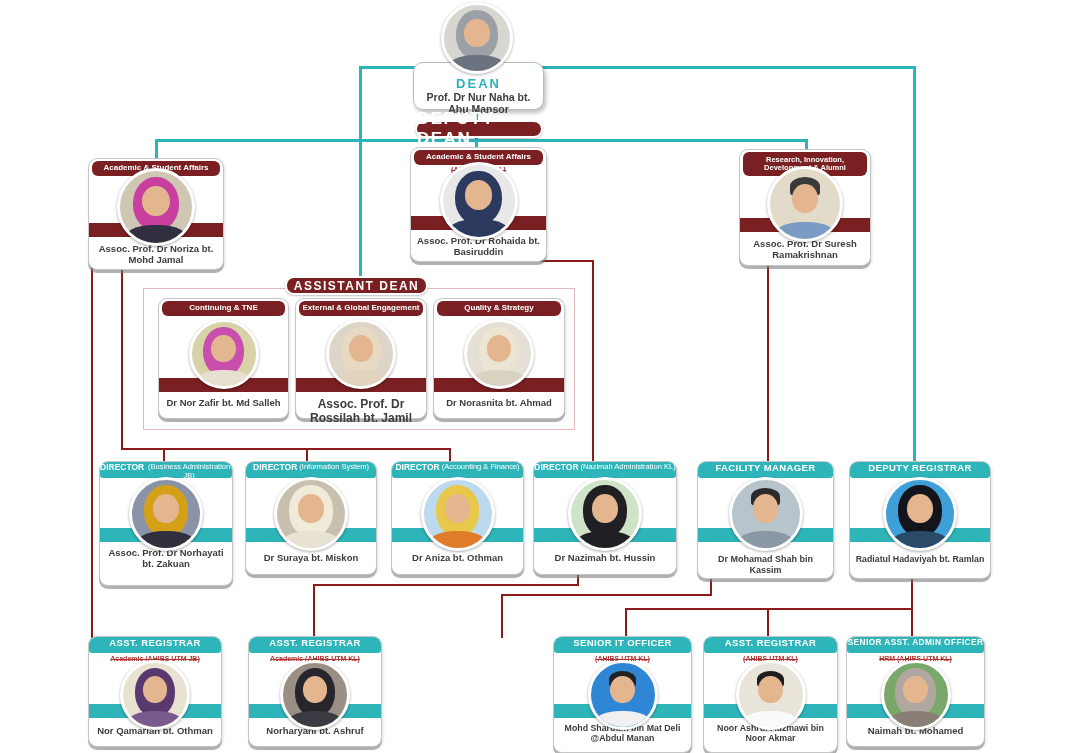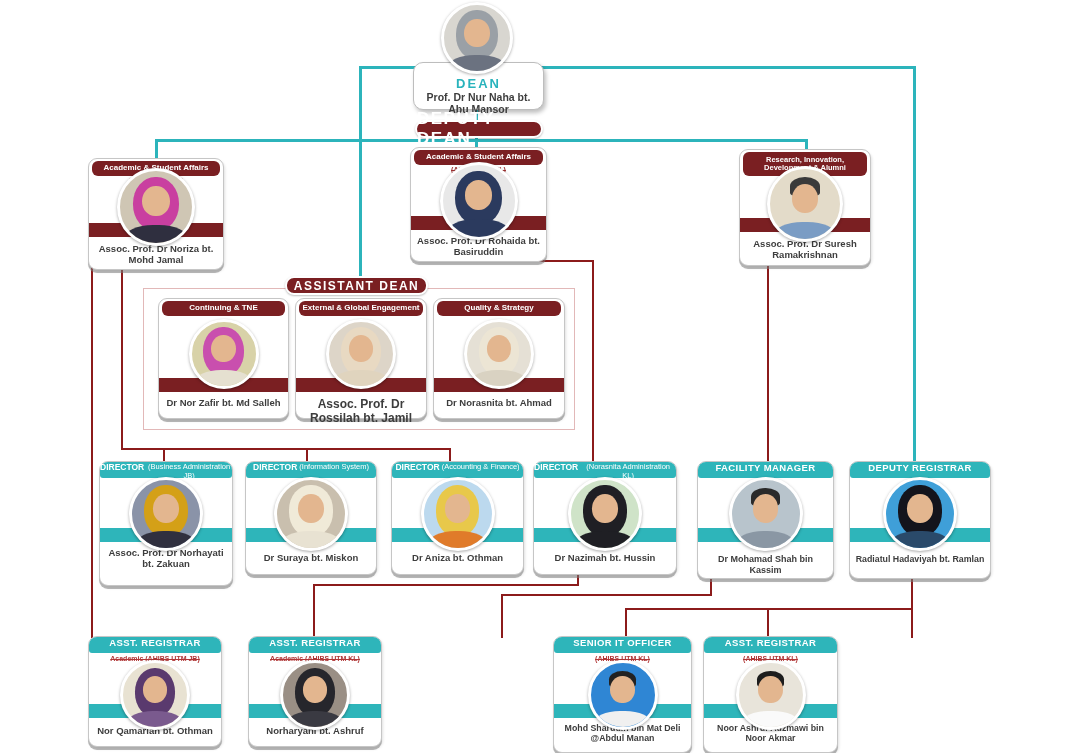--- a/index.html
+++ b/index.html
@@ -246,21 +246,21 @@
         <div class="hij"></div>
         <div class="face"></div>
         <div class="bod"></div>
       </div>
     <div class="nm" style="top:90px">Dr Aniza bt. Othman</div>
   </div>
 
   <div class="card" style="left:533px;top:461px;width:142px;height:112px">
     <div class="hdr-teal dirhdr">
         <span>DIRECTOR</span>
-        <span class="rest">(Norasnita Administration KL)</span>
+        <span class="rest">(Nazimah Administration KL)</span>
       </div>
     <div class="band teal" style="top:66px"></div>
     <div class="photo" style="top: 15px; width: 68px; height: 68px; --scene: #cfe3c8; --hijab: #1f1f24; --attire: #1f1f24;">
         <div class="hij"></div>
         <div class="face"></div>
         <div class="bod"></div>
       </div>
     <div class="nm" style="top:90px">Dr Nazimah bt. Hussin</div>
   </div>
 
@@ -340,14 +340,27 @@
     <div class="sub staffsub" style="top:18px"><span>(AHIBS UTM KL)</span></div>
     <div class="band teal" style="top:67px"></div>
     <div class="photo m" style="top: 23px; width: 64px; height: 64px; --scene: #e8e4da; --hijab: #1d1d1d; --attire: #fafafa;">
         <div class="hij"></div>
         <div class="face"></div>
         <div class="bod"></div>
       </div>
     <div class="nm" style="top:86px;font-size:8.8px">Noor Ashruf Adzmawi bin Noor Akmar</div>
   </div>
 
+  <div class="card" style="left:846px;top:636px;width:137px;height:109px">
+    <div class="hdr-teal" style="font-size:8.3px">
+        <span>SENIOR ASST. ADMIN OFFICER</span>
+      </div>
+    <div class="sub staffsub" style="top:18px"><span>HRM (AHIBS UTM KL)</span></div>
+    <div class="band teal" style="top:67px"></div>
+    <div class="photo" style="top: 23px; width: 64px; height: 64px; --scene: #7aa86a; --hijab: #b0a8a0; --attire: #8a7f76;">
+        <div class="hij"></div>
+        <div class="face"></div>
+        <div class="bod"></div>
+      </div>
+    <div class="nm" style="top:88px">Naimah bt. Mohamed</div>
+  </div>
 
 </div>
 
 </body></html>

